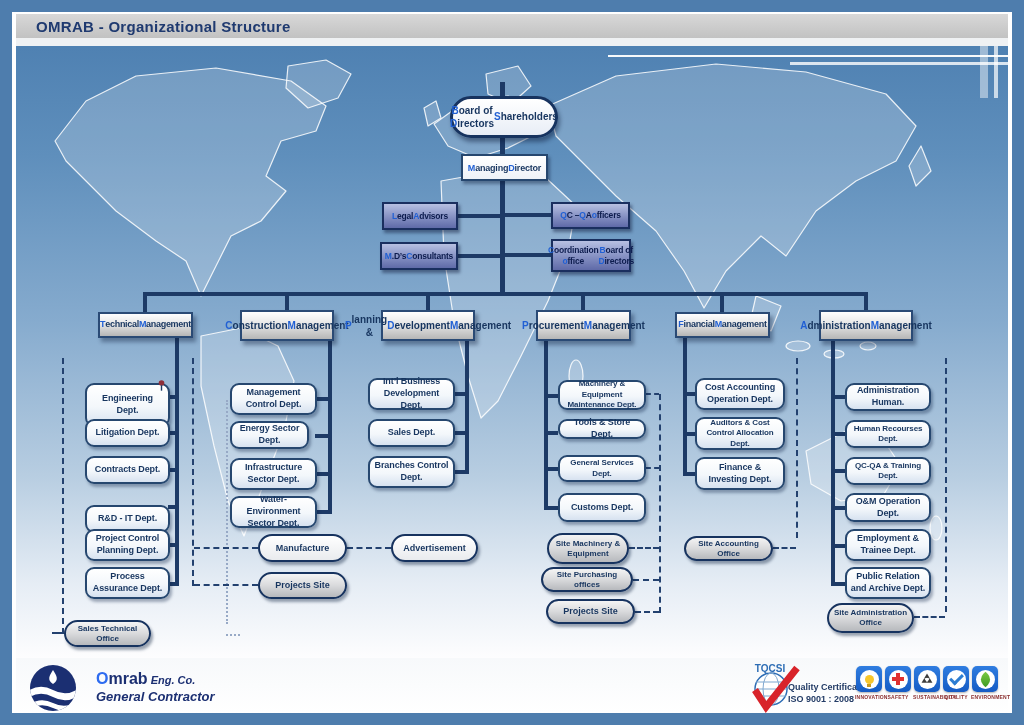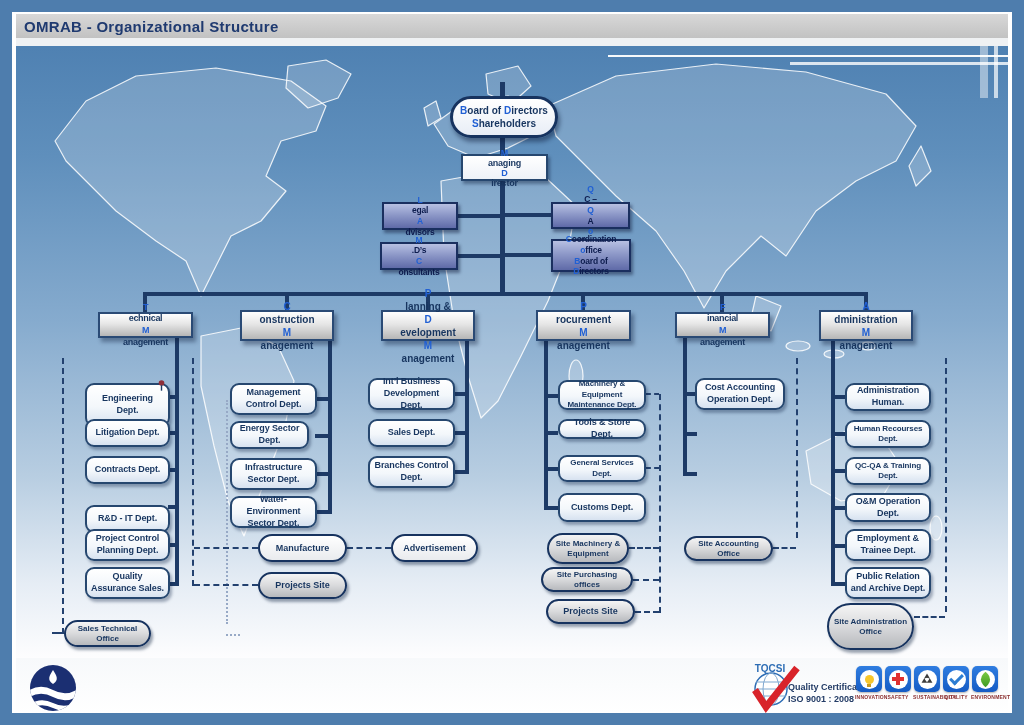--- a/index.html
+++ b/index.html
@@ -3,39 +3,39 @@
 <meta charset="utf-8">
 <style>
   html,body{margin:0;padding:0;background:#fff;}
   .page{position:relative;width:1024px;height:725px;background:var(--frame,#4e7dad);overflow:hidden;
         font-family:"Liberation Sans",sans-serif;}
   .inner{position:absolute;left:12px;top:12px;width:1000px;height:701px;background:#fff;}
   .abs{position:absolute;}
   
   .titlebar{position:absolute;left:4px;top:2px;width:992px;height:24px;
     background:linear-gradient(180deg,#d8d8d8,#c2c2c2);display:flex;align-items:center;
-    padding-left:8px;box-sizing:border-box;}
+    padding-left:20px;box-sizing:border-box;}
   .titlebar span{font-size:15px;font-weight:bold;color:#1f3a70;letter-spacing:.3px;}
   .substrip{position:absolute;left:4px;top:26px;width:992px;height:8px;background:#eff1f3;}
   
   .map{position:absolute;left:4px;top:34px;width:992px;height:612px;
     background:linear-gradient(180deg,#4f81b2 0%,#5f8fbc 18%,#86abce 45%,#b7cde1 70%,#e6edf5 88%,#fdfdfe 100%);}
   .stripe{position:absolute;z-index:1;}
   
   .footer{position:absolute;left:4px;top:646px;width:992px;height:55px;background:linear-gradient(180deg,#f7f9fb,#ffffff);}
   
   .chart{position:absolute;left:-12px;top:-12px;width:1024px;height:725px;}
   
   .sl{position:absolute;background:#1d3a66;z-index:2;}
   .dv{position:absolute;width:0;border-left:2px dashed #23416f;z-index:2;}
   .dh{position:absolute;height:0;border-top:2px dashed #23416f;z-index:2;}
   .pv{position:absolute;width:0;border-left:2px dotted #97a9c6;z-index:1;}
   .ph{position:absolute;height:0;border-top:2px dotted #97a9c6;z-index:1;}
   
-  .node{position:absolute;display:flex;flex-direction:column;align-items:center;justify-content:center;
+  .node{position:absolute;display:flex;flex-direction:row;align-items:center;justify-content:center;
     text-align:center;box-sizing:border-box;color:var(--navy,#17355f);font-weight:bold;z-index:3;padding:1px 3px;}
   .lead{color:var(--accent,#2160d4);}
   .pill{font-size:10px;line-height:1.35;border-radius:22px;border:3px solid #17335f;
     background:linear-gradient(180deg,#ffffff,#e8edf6);box-shadow:2px 4px 4px rgba(10,25,55,.45);}
   .mdbox{font-size:9px;letter-spacing:-.2px;background:linear-gradient(180deg,#ffffff,#eef2f8);
     border:2px solid #26476f;box-shadow:2px 3px 3px rgba(10,25,55,.4);}
   .dark{font-size:8.5px;line-height:1.25;letter-spacing:-.2px;color:#0d1c4e;
     background:linear-gradient(180deg,#b7c0e2 0%,#8d98c8 45%,#5f6aa8 100%);
     border:2px solid #1a2f5f;box-shadow:2px 3px 3px rgba(10,20,50,.45);}
   .hdr{font-size:10px;line-height:1.3;background:linear-gradient(180deg,#fefefe 0%,#e6e6e6 45%,#b6b6b6 100%);
@@ -209,73 +209,81 @@
       <div class="node hdr" style="left:381px;top:310px;width:94px;height:31px"><span class="lead">P</span>lanning &amp; <span class="lead">D</span>evelopment <span class="lead">M</span>anagement</div>
       <div class="node hdr" style="left:536px;top:310px;width:95px;height:31px"><span class="lead">P</span>rocurement <span class="lead">M</span>anagement</div>
       <div class="node hdr one" style="left:675px;top:312px;width:95px;height:26px"><span class="lead">F</span>inancial <span class="lead">M</span>anagement</div>
       <div class="node hdr" style="left:819px;top:310px;width:94px;height:31px"><span class="lead">A</span>dministration <span class="lead">M</span>anagement</div>
 
       <div class="node dept" style="left:85px;top:383px;width:85px;height:44px">Engineering Dept.</div>
       <div class="node dept" style="left:85px;top:419px;width:85px;height:28px">Litigation Dept.</div>
       <div class="node dept" style="left:85px;top:456px;width:85px;height:28px">Contracts Dept.</div>
       <div class="node dept" style="left:85px;top:505px;width:85px;height:28px">R&amp;D - IT Dept.</div>
       <div class="node dept" style="left:85px;top:529px;width:85px;height:32px">Project Control Planning Dept.</div>
-      <div class="node dept" style="left:85px;top:567px;width:85px;height:32px">Quality Assurance Sales.</div>
+      <div class="node dept" style="left:85px;top:567px;width:85px;height:32px">Process Assurance Dept.</div>
       <svg class="abs" style="left:157px;top:380px;z-index:4" width="9" height="12" viewBox="0 0 9 12">
         <circle cx="4.5" cy="3" r="2.8" fill="#8d2f3a"></circle>
           <rect x="3.8" y="5.2" width="1.4" height="5.5" fill="#1d3a66"></rect>
       </svg>
 
       <div class="node dept" style="left:230px;top:383px;width:87px;height:32px">Management Control Dept.</div>
       <div class="node dept" style="left:230px;top:421px;width:79px;height:28px">Energy Sector Dept.</div>
       <div class="node dept" style="left:230px;top:458px;width:87px;height:32px">Infrastructure Sector Dept.</div>
       <div class="node dept" style="left:230px;top:496px;width:87px;height:32px">Water-Environment Sector Dept.</div>
 
       <div class="node dept" style="left:368px;top:378px;width:87px;height:32px">Int’l Business Development Dept.</div>
       <div class="node dept" style="left:368px;top:419px;width:87px;height:28px">Sales Dept.</div>
       <div class="node dept" style="left:368px;top:456px;width:87px;height:32px">Branches Control Dept.</div>
 
       <div class="node dept small" style="left:558px;top:380px;width:88px;height:30px">Machinery &amp; Equipment Maintenance Dept.</div>
       <div class="node dept" style="left:558px;top:419px;width:88px;height:20px">Tools &amp; Store Dept.</div>
       <div class="node dept small" style="left:558px;top:455px;width:88px;height:27px">General Services Dept.</div>
       <div class="node dept" style="left:558px;top:493px;width:88px;height:29px">Customs Dept.</div>
 
       <div class="node dept" style="left:695px;top:378px;width:90px;height:32px">Cost Accounting Operation Dept.</div>
+      <div class="node dept small" style="left:695px;top:417px;width:90px;height:33px">Auditors &amp; Cost Control Allocation Dept.</div>
+      <div class="node dept" style="left:695px;top:457px;width:90px;height:33px">Finance &amp; Investing Dept.</div>
 
       <div class="node dept" style="left:845px;top:383px;width:86px;height:28px">Administration Human.</div>
       <div class="node dept small" style="left:845px;top:420px;width:86px;height:28px">Human Recourses Dept.</div>
       <div class="node dept small" style="left:845px;top:457px;width:86px;height:28px">QC-QA &amp; Training Dept.</div>
       <div class="node dept" style="left:845px;top:493px;width:86px;height:29px">O&amp;M Operation Dept.</div>
       <div class="node dept" style="left:845px;top:529px;width:86px;height:32px">Employment &amp; Trainee Dept.</div>
       <div class="node dept" style="left:845px;top:567px;width:86px;height:32px">Public Relation and Archive Dept.</div>
 
       <div class="node oval gray small" style="left:64px;top:620px;width:87px;height:27px">Sales Technical Office</div>
       <div class="node oval white" style="left:258px;top:534px;width:89px;height:28px">Manufacture</div>
       <div class="node oval gray" style="left:258px;top:572px;width:89px;height:27px">Projects Site</div>
       <div class="node oval white" style="left:391px;top:534px;width:87px;height:28px">Advertisement</div>
       <div class="node oval gray small" style="left:547px;top:533px;width:82px;height:31px">Site Machinery &amp; Equipment</div>
       <div class="node oval gray small" style="left:541px;top:567px;width:92px;height:25px">Site Purchasing offices</div>
       <div class="node oval gray" style="left:546px;top:599px;width:89px;height:25px">Projects Site</div>
       <div class="node oval gray small" style="left:684px;top:536px;width:89px;height:25px">Site Accounting Office</div>
-      <div class="node oval gray small" style="left:827px;top:603px;width:87px;height:47px">Site Administration Office</div>
+      <div class="node oval gray small" style="left:827px;top:603px;width:87px;height:30px">Site Administration Office</div>
 
 
       <svg class="abs" style="left:28px;top:663px;z-index:4" width="50" height="50" viewBox="0 0 50 50">
         <defs>
             <clipPath id="lc">
               <circle cx="25" cy="25" r="23"></circle>
             </clipPath>
           </defs>
         <circle cx="25" cy="25" r="23" fill="#1b2f72"></circle>
         <g clip-path="url(#lc)">
           <path d="M25 7 C29 13 31 17 25 21 C19 17 21 13 25 7 Z" fill="#fff"></path>
           <path d="M0 28 Q12 20 25 27 Q38 34 50 26 L50 33 Q38 41 25 34 Q12 27 0 35 Z" fill="#fff"></path>
           <path d="M2 41 Q13 34 25 40 Q37 46 48 39 L48 44 Q37 51 25 45 Q13 39 2 46 Z" fill="#fff"></path>
         </g>
       </svg>
+      <div class="brand">
+        <div class="brand-line1">
+          <span><span class="lead">O</span>mrab</span><span class="brand-suffix"> Eng. Co.</span>
+        </div>
+        <div class="brand-tagline">General Contractor</div>
+      </div>
 
       <svg class="abs" style="left:749px;top:661px;z-index:4" width="52" height="52" viewBox="0 0 52 52">
         <circle cx="22" cy="28" r="16" fill="#ffffff" stroke="#2d6db5" stroke-width="1.5"></circle>
         <ellipse cx="22" cy="28" rx="8" ry="16" fill="none" stroke="#7fa8d0" stroke-width="1"></ellipse>
         <line x1="7" y1="21" x2="37" y2="21" stroke="#7fa8d0" stroke-width="1"></line>
         <line x1="6" y1="28" x2="38" y2="28" stroke="#7fa8d0" stroke-width="1"></line>
         <line x1="7" y1="35" x2="37" y2="35" stroke="#7fa8d0" stroke-width="1"></line>
         <text x="21" y="11" text-anchor="middle" font-size="10" font-weight="bold" fill="#2d6db5" font-family="Liberation Sans, sans-serif">TQCSI</text>
         <path d="M6 29 L17 46 L48 7" fill="none" stroke="#d8232a" stroke-width="7"></path>
       </svg>

